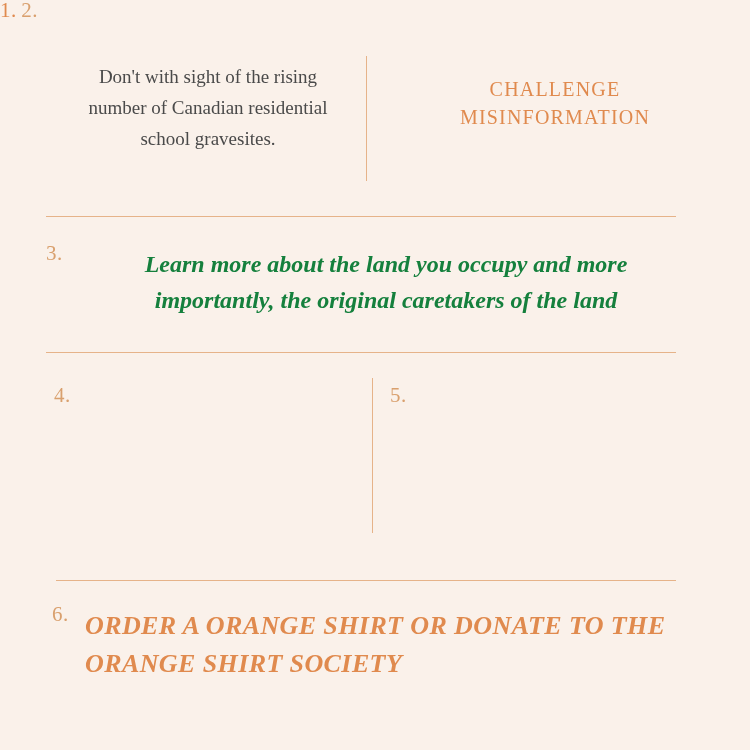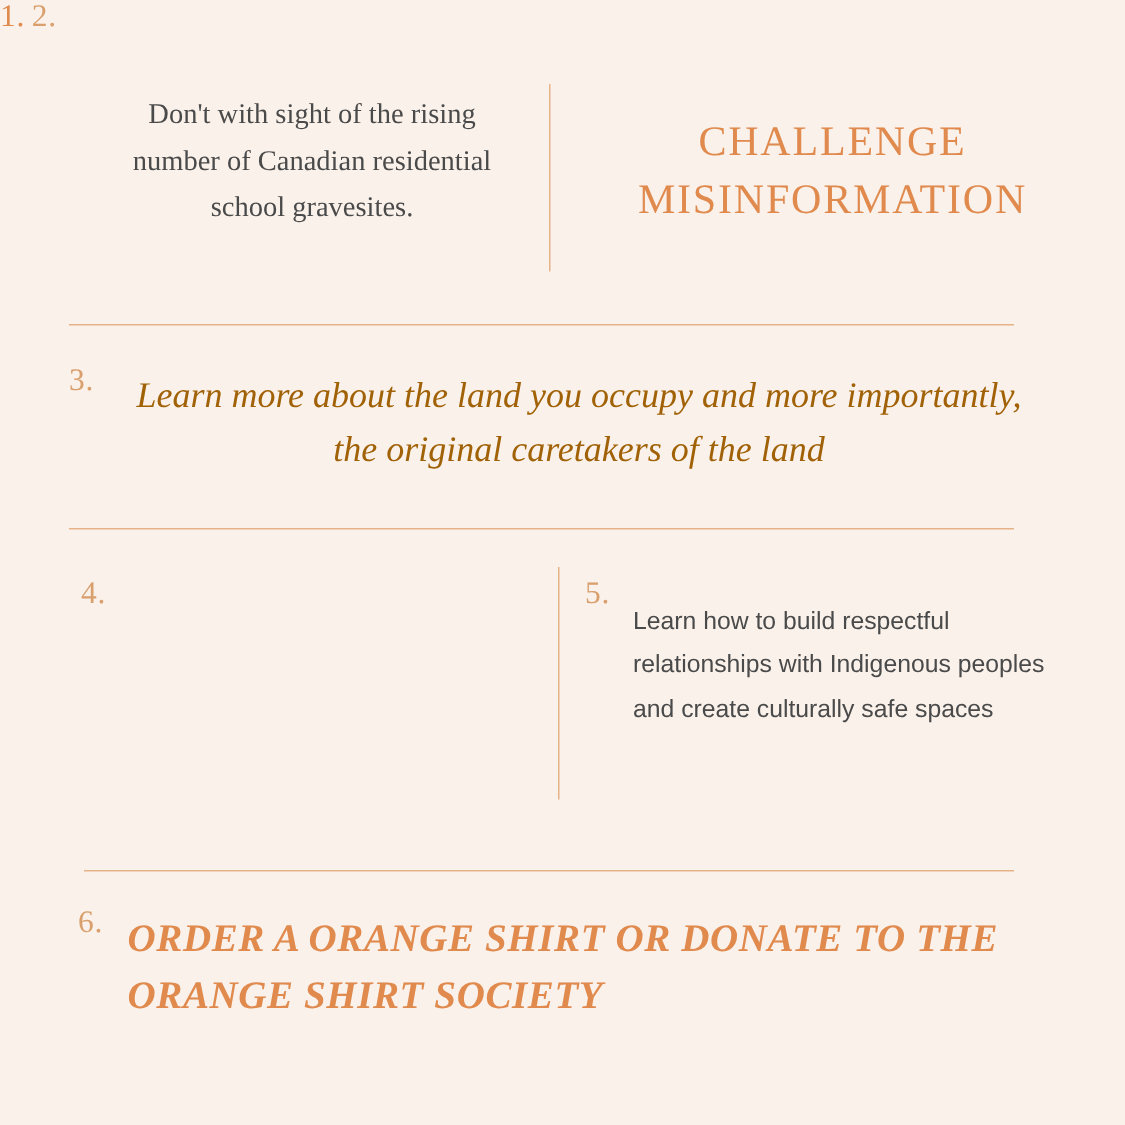--- a/index.html
+++ b/index.html
@@ -57,40 +57,41 @@
     line-height: 1.62;
     color: #4a4a4a;
   }
   .item2-text {
     position: absolute;
     left: 400px;
     top: 76px;
     width: 310px;
     text-align: center;
     font-family: "Liberation Serif", serif;
-    font-size: 28px;
+    font-size: 20px;
     letter-spacing: 1.2px;
     line-height: 1.38;
     color: #e08a4e;
     text-transform: uppercase;
   }
 
   
   .item3-num { position: absolute; left: 46px; top: 243px; }
   .item3-text {
     position: absolute;
     left: 86px;
     top: 246px;
     width: 600px;
     text-align: center;
     font-family: "Liberation Serif", serif;
     font-style: italic;
     font-size: 24px;
     line-height: 1.52;
-    color: #a16207;
+    color: #15803d;
+    font-weight: bold;
   }
 
   
   .item4-num { position: absolute; left: 54px; top: 385px; }
   .item4-text {
     position: absolute;
     left: 78px;
     top: 400px;
     width: 270px;
     text-align: center;
@@ -151,21 +152,20 @@
   <div class="rule" style="left:46px; top:216px; width:630px;"></div>
 
   <span class="num muted item3-num">3.</span>
   <div class="item3-text">Learn more about the land you occupy and more importantly, the original caretakers of the land</div>
 
   <div class="rule" style="left:46px; top:352px; width:630px;"></div>
 
   <span class="num muted item4-num">4.</span>
 
   <span class="num muted item5-num">5.</span>
-  <div class="item5-text">Learn how to build respectful relationships with Indigenous peoples and create culturally safe spaces</div>
 
   <div class="vrule" style="left:372px; top:378px; height:155px;"></div>
 
   <div class="rule" style="left:56px; top:580px; width:620px;"></div>
 
   <span class="num muted item6-num">6.</span>
   <div class="item6-text">ORDER A ORANGE SHIRT OR DONATE TO THE ORANGE SHIRT SOCIETY</div>
 
 </div>
 

